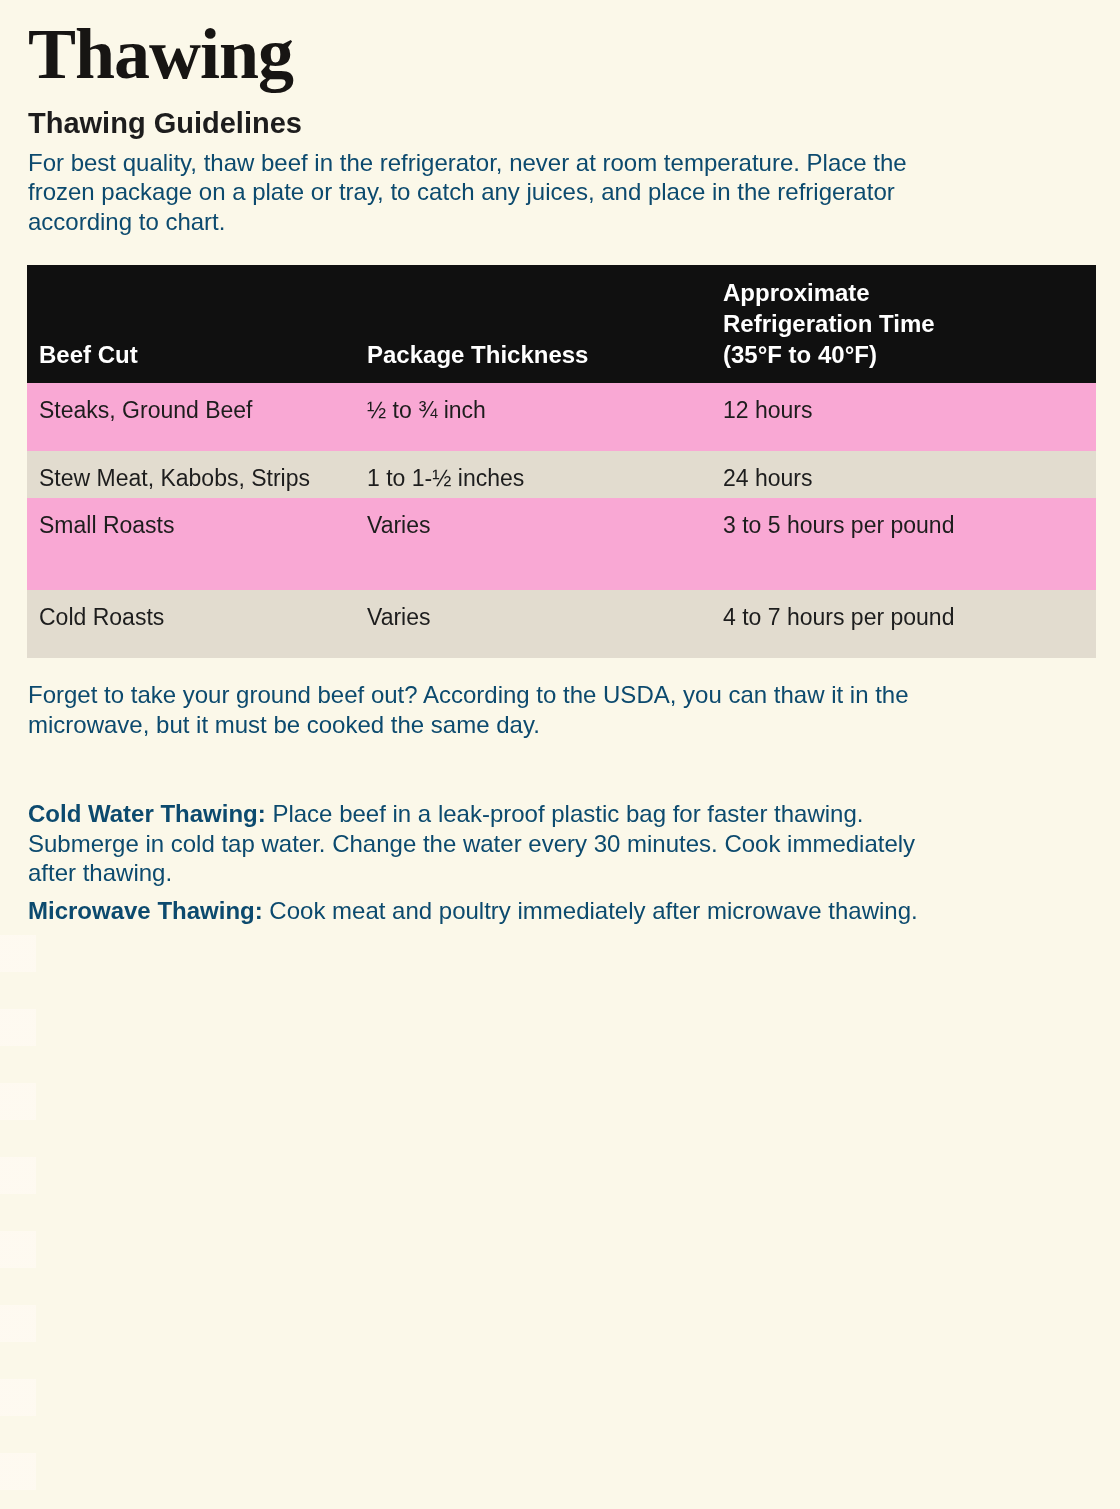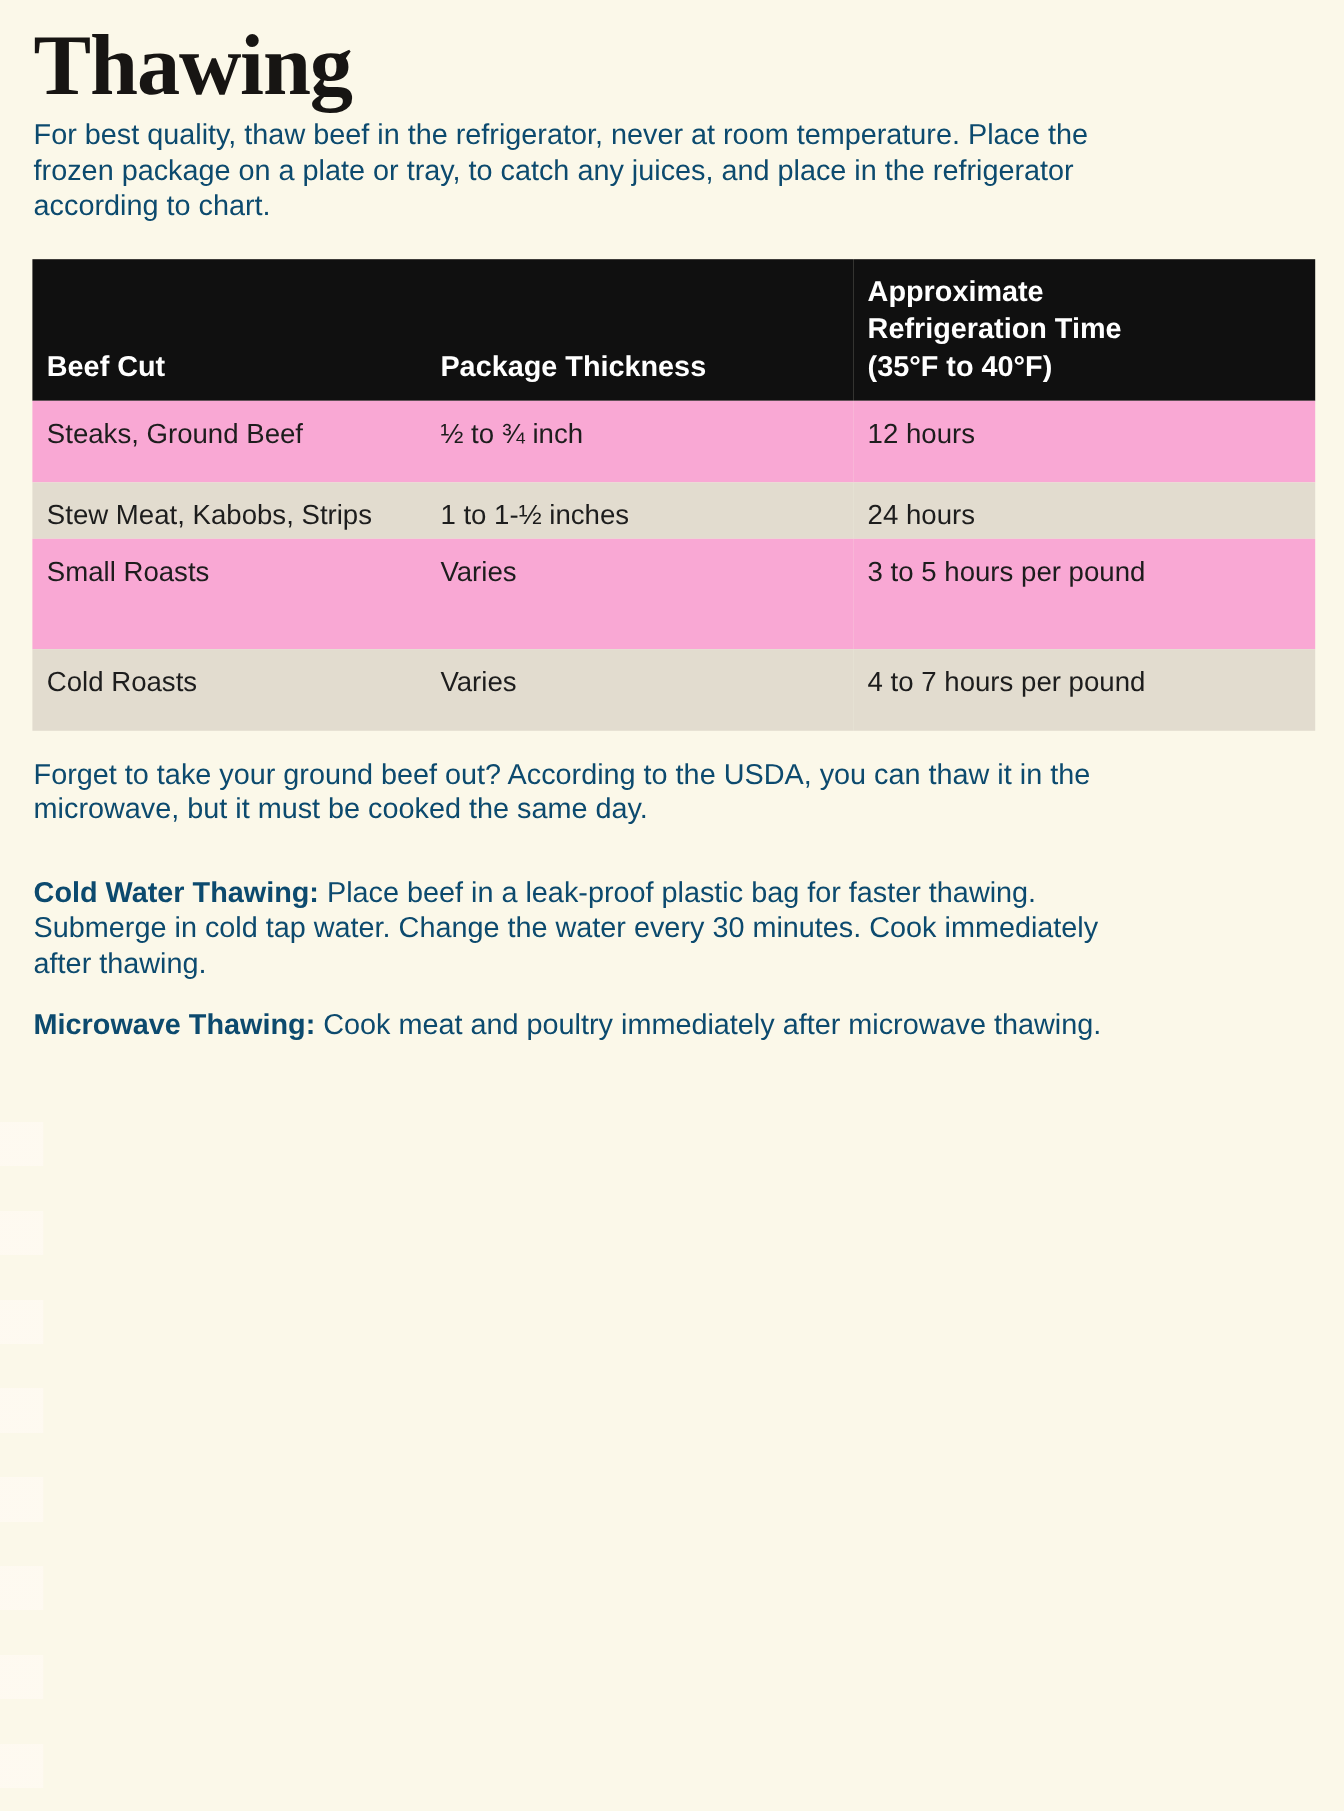--- a/index.html
+++ b/index.html
@@ -36,22 +36,22 @@
   }
   p.body {
     margin: 0;
     font-size: 24px;
     line-height: 29.5px;
     white-space: pre-line;
     color: #0c4a6e;
   }
   p.intro { margin-top: 7px; }
   p.usda-note { margin-top: 22px; }
-  p.cold-water { margin-top: 40px; }
-  p.microwave { margin-top: 22px; }
+  p.cold-water { margin-top: 60px; }
+  p.microwave { margin-top: 8px; }
   p.body b { font-weight: bold; }
 
   table.thaw-table {
     border-collapse: collapse;
     table-layout: fixed;
     width: 1069px;
     margin-top: 29px;
     margin-left: -1px;
   }
   table.thaw-table col.c1 { width: 328px; }
@@ -99,20 +99,21 @@
     pointer-events: none;
   }
 </style>
 </head>
 <body>
 
 <div class="page">
 
   <h1 class="page-title">Thawing</h1>
 
+  <h2 class="section-heading">Thawing Guidelines</h2>
 
   <p class="body intro">For best quality, thaw beef in the refrigerator, never at room temperature. Place the
 frozen package on a plate or tray, to catch any juices, and place in the refrigerator
 according to chart.</p>
 
   <table class="thaw-table">
     <colgroup>
       <col class="c1">
         <col class="c2">
         <col class="c3">

